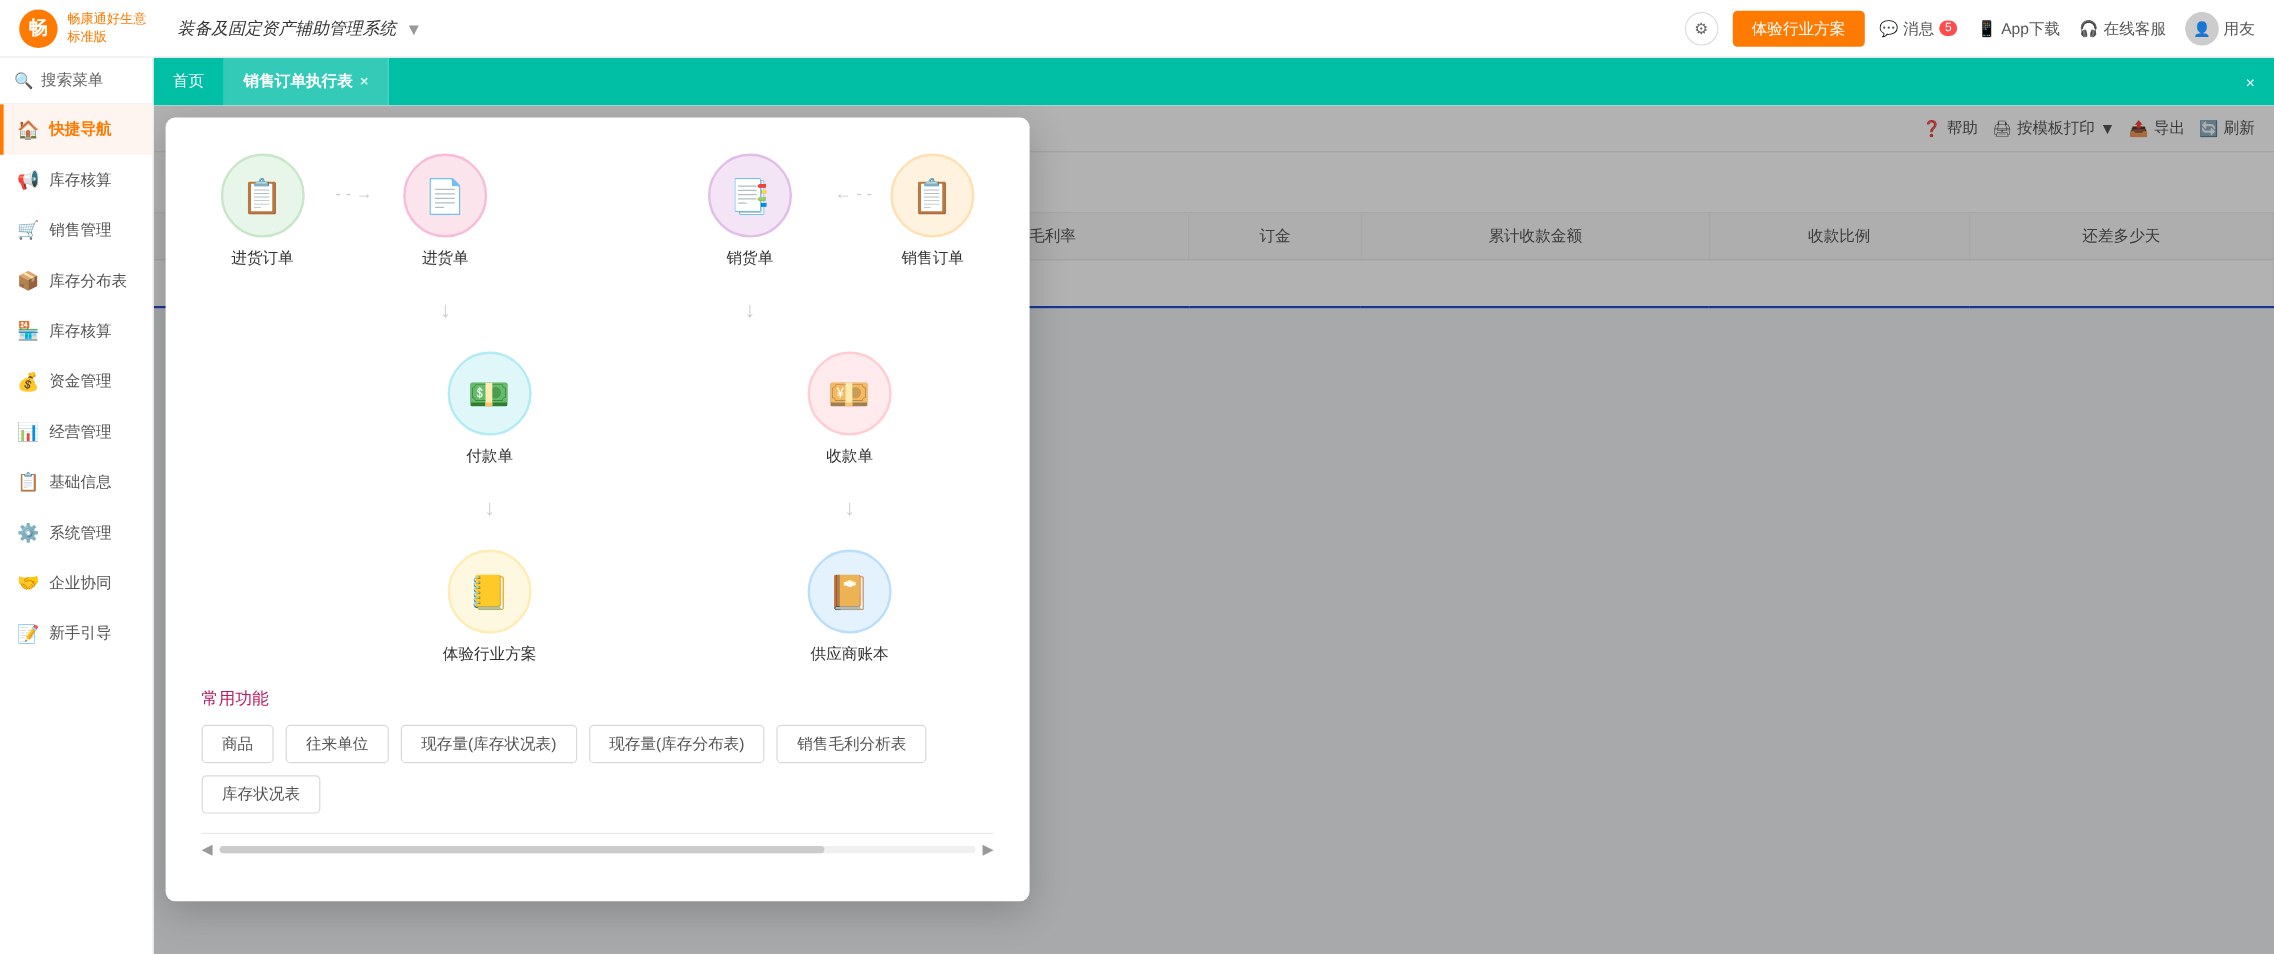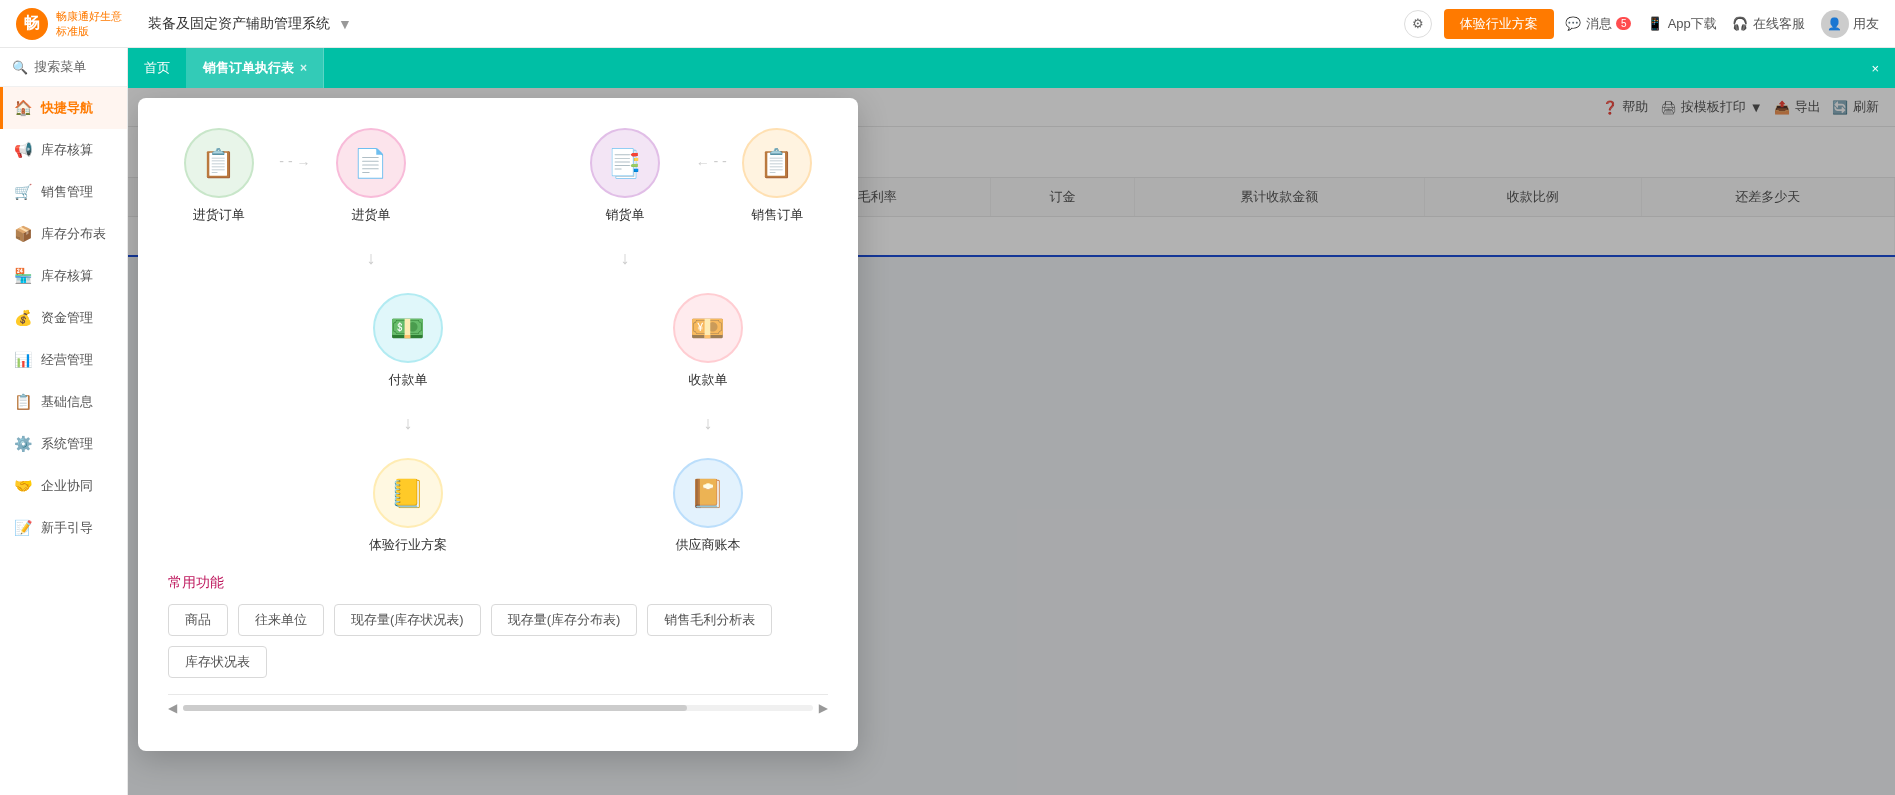--- a/index.html
+++ b/index.html
@@ -10,21 +10,21 @@
 
     
     .top-bar {
       display: flex; align-items: center; height: 48px;
       background: #fff; border-bottom: 1px solid #e8e8e8;
       padding: 0 16px; gap: 12px; flex-shrink: 0;
     }
     .logo-area { display: flex; align-items: center; gap: 8px; width: 120px; }
     .logo-icon { width: 32px; height: 32px; background: #ff7a00; border-radius: 50%; display: flex; align-items: center; justify-content: center; color: #fff; font-size: 16px; font-weight: bold; }
     .logo-text { font-size: 11px; color: #ff7a00; line-height: 1.3; }
-    .system-title { font-size: 14px; color: #333; flex: 1; display: flex; align-items: center; gap: 8px; }
+    .system-title { font-size: 14px; color: #333; flex: 1; display: flex; align-items: center; gap: 8px; font-style: italic; }
     .system-title-text { color: #333; font-size: 14px; }
     .title-dropdown { color: #999; cursor: pointer; }
     .gear-btn { width: 28px; height: 28px; border-radius: 50%; border: 1px solid #ddd; display: flex; align-items: center; justify-content: center; cursor: pointer; color: #666; }
     .trial-btn {
       background: #ff7a00; color: #fff; border: none; border-radius: 4px;
       padding: 6px 16px; cursor: pointer; font-size: 13px;
     }
     .top-right { display: flex; align-items: center; gap: 16px; margin-left: auto; }
     .top-right-item { display: flex; align-items: center; gap: 4px; color: #555; cursor: pointer; font-size: 13px; }
     .badge { background: #ff4d4f; color: #fff; border-radius: 10px; font-size: 10px; padding: 1px 5px; }

